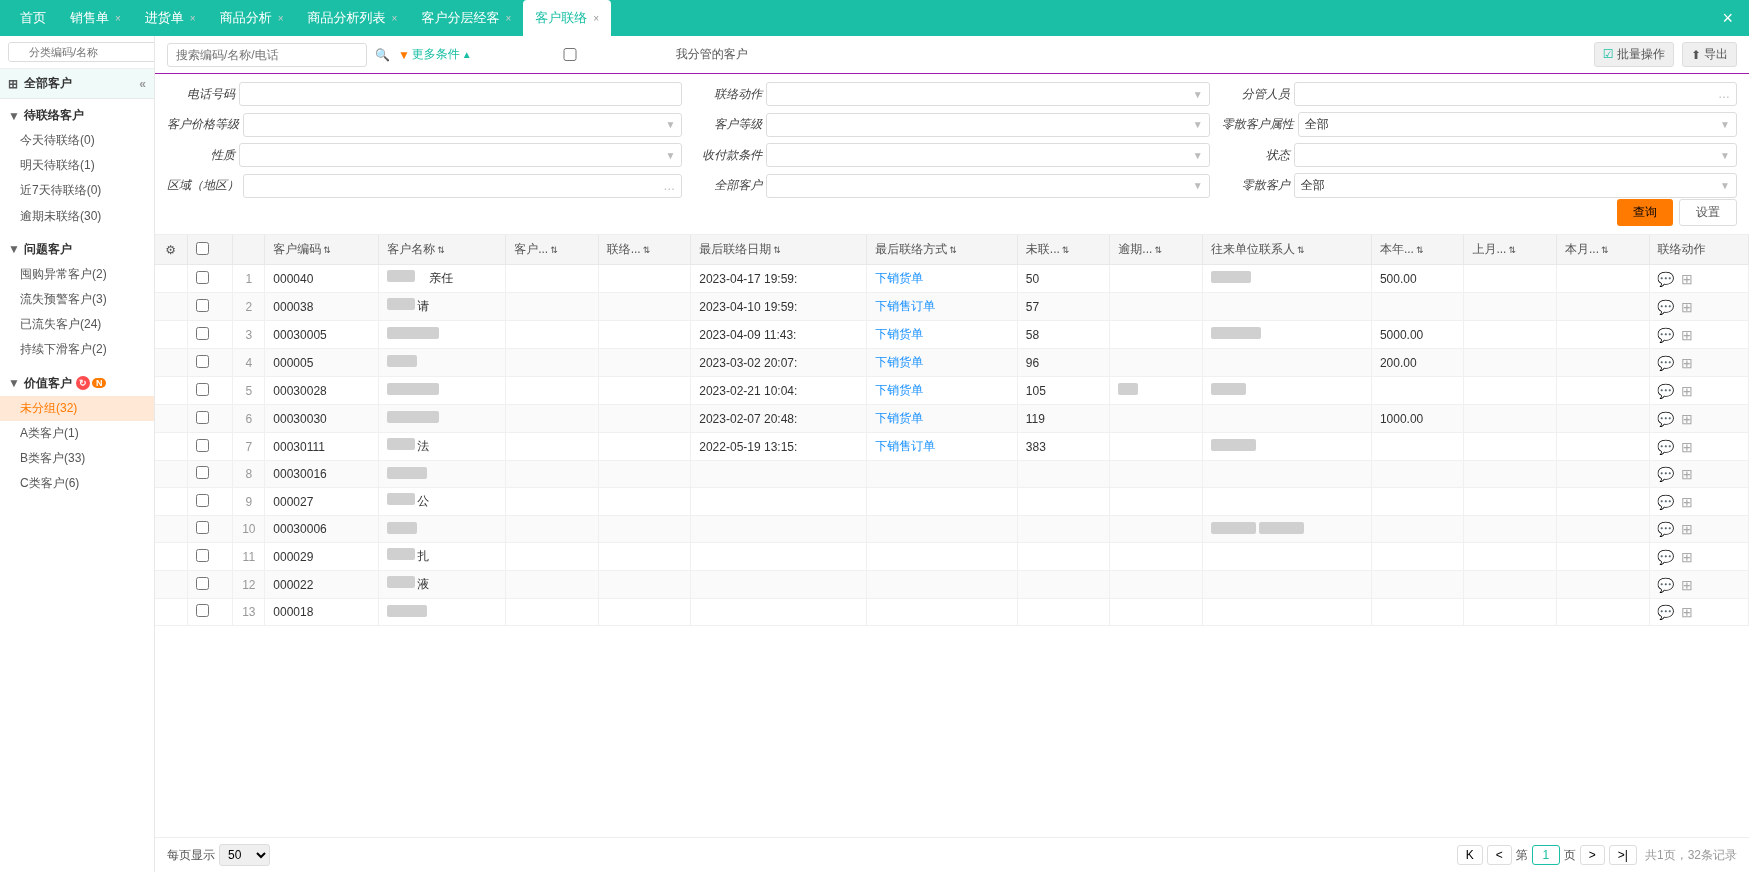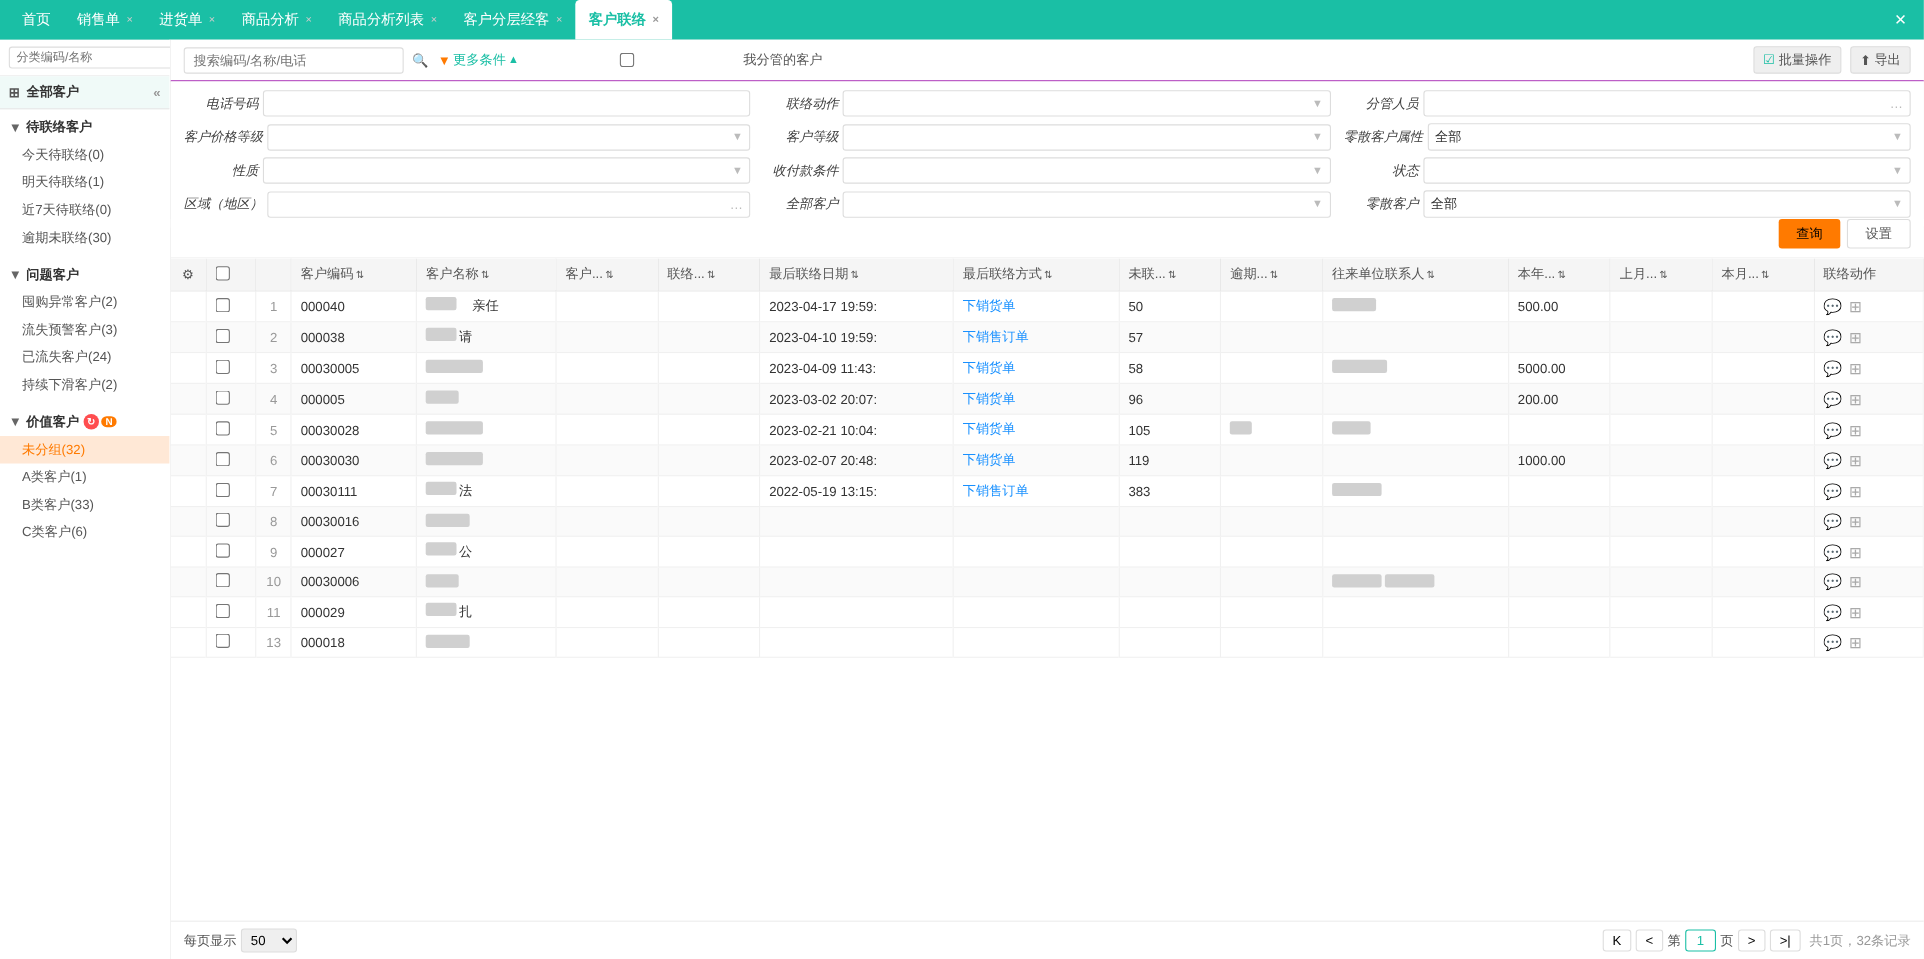--- a/index.html
+++ b/index.html
@@ -5,34 +5,34 @@
     * { box-sizing: border-box; margin: 0; padding: 0; }
     body { font-family: 'Microsoft YaHei', Arial, sans-serif; font-size: 12px; background: #f5f5f5; color: #333; overflow: hidden; }
 
     
     .top-nav {
       display: flex; align-items: center; background: #1abfa5; height: 36px; padding: 0 8px;
     }
     .top-nav .nav-item {
       display: flex; align-items: center; padding: 0 12px; height: 36px; color: #fff; cursor: pointer; font-size: 13px; white-space: nowrap; position: relative;
     }
-    .top-nav .nav-item.active { background: #fff; color: #1abfa5; border-radius: 4px 4px 0 0; font-weight: bold; }
+    .top-nav .nav-item.active { background: #fff; color: #1abfa5; border-radius: 4px 4px 0 0; }
     .top-nav .nav-item .close-icon { margin-left: 6px; font-size: 10px; color: #ccc; }
     .top-nav .nav-item.active .close-icon { color: #999; }
     .top-nav .home { color: #fff; font-size: 13px; padding: 0 12px; cursor: pointer; }
     .top-nav .spacer { flex: 1; }
     .top-nav .close-btn { color: #fff; font-size: 18px; cursor: pointer; padding: 0 8px; }
 
     
     .main-layout { display: flex; height: calc(100vh - 36px); }
 
     
     .sidebar { width: 155px; min-width: 155px; background: #fff; border-right: 1px solid #e8e8e8; overflow-y: auto; display: flex; flex-direction: column; }
     .sidebar-search { display: flex; align-items: center; padding: 6px 8px; border-bottom: 1px solid #eee; }
-    .sidebar-search input { border: 1px solid #ddd; border-radius: 3px; padding: 3px 6px; font-size: 11px; flex: 1; outline: none; }
+    .sidebar-search input { border: 1px solid #ddd; border-radius: 3px; padding: 3px 20px; font-size: 11px; flex: 1; outline: none; }
     .sidebar-all { display: flex; align-items: center; padding: 6px 8px; font-weight: bold; font-size: 12px; cursor: pointer; background: #f0faf8; border-bottom: 1px solid #e8e8e8; }
     .sidebar-all .grid-icon { margin-right: 6px; color: #555; }
     .sidebar-all .collapse-icon { margin-left: auto; color: #999; cursor: pointer; }
     .sidebar-group { padding: 4px 0; }
     .sidebar-group-title { display: flex; align-items: center; padding: 4px 8px; font-weight: bold; color: #333; cursor: pointer; font-size: 12px; }
     .sidebar-group-title .arrow { margin-right: 4px; color: #666; }
     .sidebar-item { padding: 3px 8px 3px 20px; cursor: pointer; color: #555; font-size: 12px; line-height: 1.6; }
     .sidebar-item.active { background: #ffe8d6; color: #ff7a00; }
 
     
@@ -602,20 +602,43 @@
     <td></td>
     <td></td>
     <td></td>
     <td>
       <div class="action-icons">
         <span class="action-icon" title="联络">💬</span>
         <span class="action-icon" title="更多">⊞</span>
       </div>
     </td>
   </tr>
+            <tr style="background: rgb(250, 250, 250);">
+    <td></td>
+    <td><input type="checkbox" style=""></td>
+    <td class="row-num">12</td>
+    <td>000022</td>
+    <td><span class="blurred" style="width:28px;"></span><span style="margin-left:2px;">液</span></td>
+    <td></td>
+    <td></td>
+    <td></td>
+    <td></td>
+    <td></td>
+    <td></td>
+    <td></td>
+    <td></td>
+    <td></td>
+    <td></td>
+    <td>
+      <div class="action-icons">
+        <span class="action-icon" title="联络">💬</span>
+        <span class="action-icon" title="更多">⊞</span>
+      </div>
+    </td>
+  </tr>
             <tr style="background: rgb(255, 255, 255);">
     <td></td>
     <td><input type="checkbox" style=""></td>
     <td class="row-num">13</td>
     <td>000018</td>
     <td><span class="blurred" style="width:40px;"></span></td>
     <td></td>
     <td></td>
     <td></td>
     <td></td>

